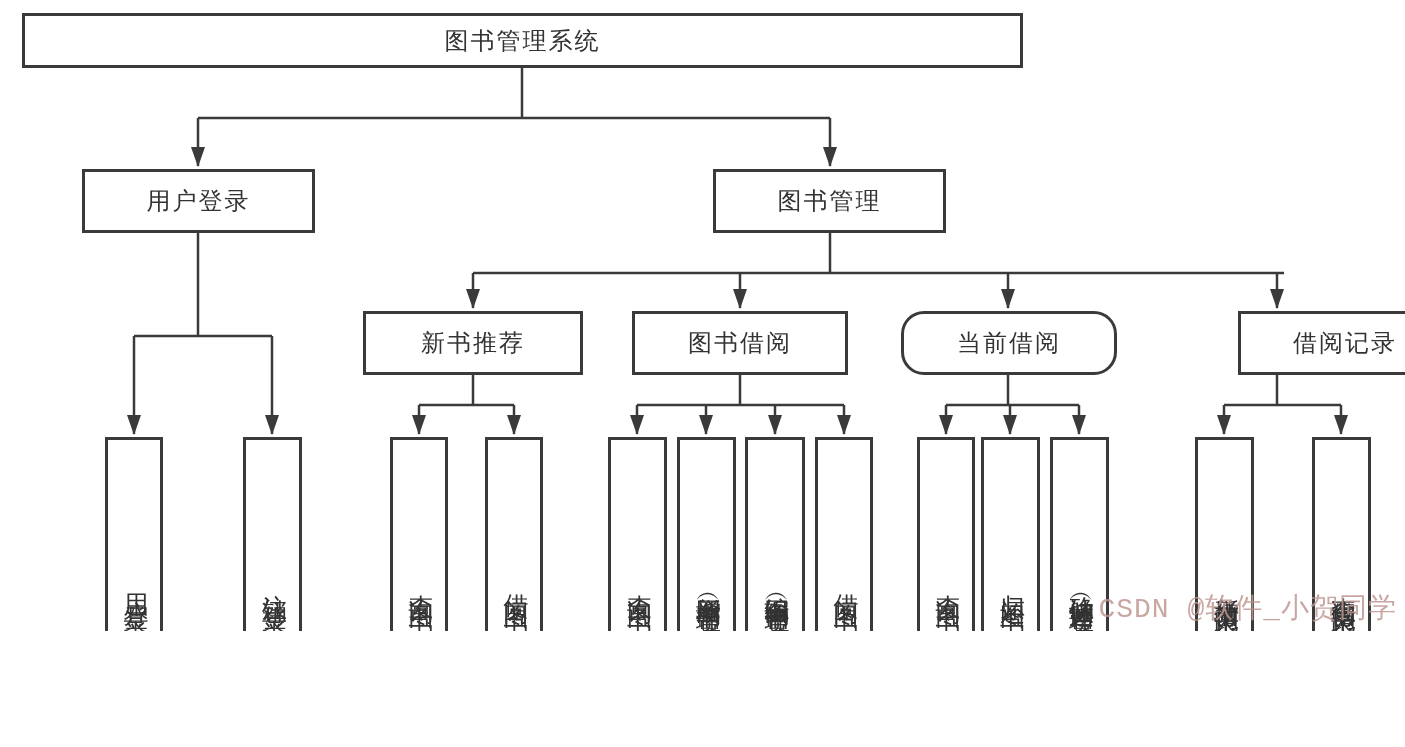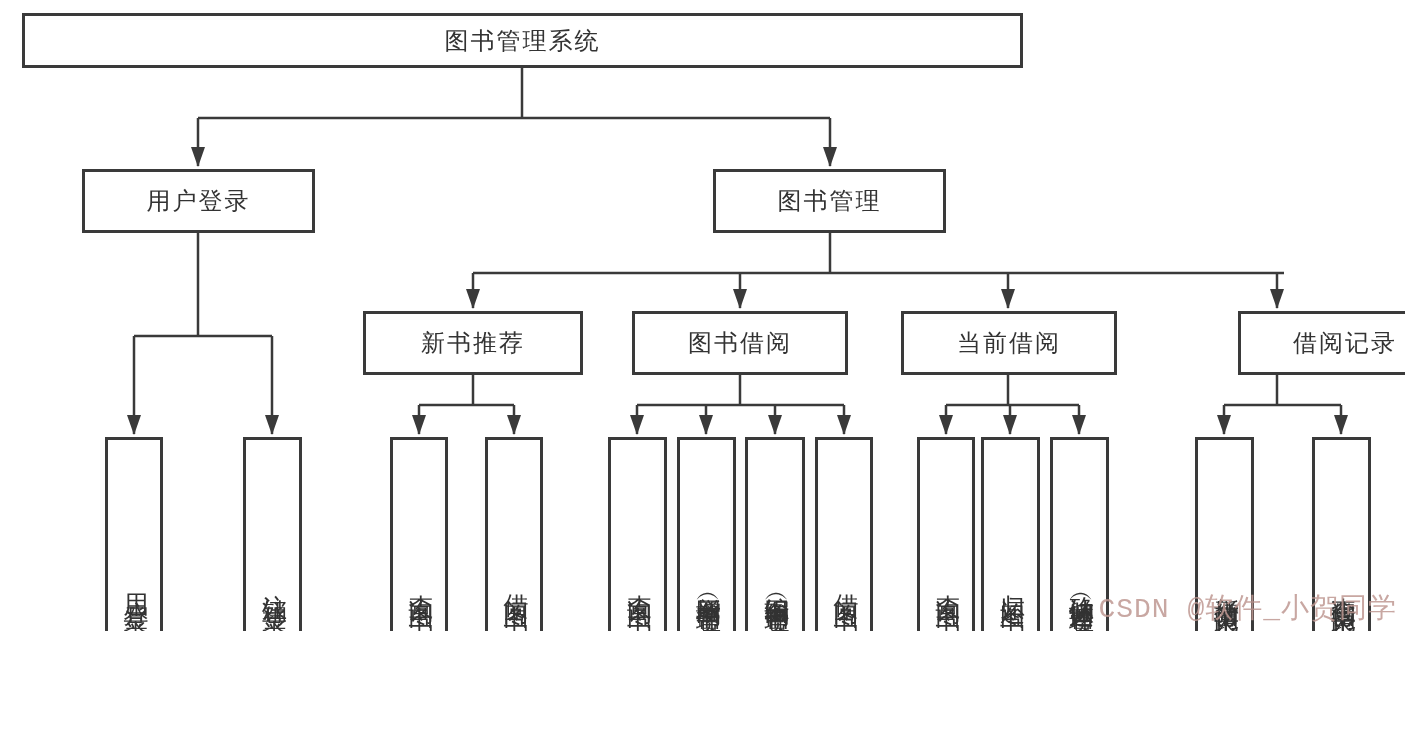--- a/index.html
+++ b/index.html
@@ -92,21 +92,21 @@
   <div class="node hbox" style="left:713px;top:169px;width:233px;height:64px;align-items:center;">
     <span>图书管理</span>
   </div>
 
   <div class="node hbox" style="left:632px;top:311px;width:216px;height:64px;">
     <span>图书借阅</span>
   </div>
   <div class="node hbox" style="left:363px;top:311px;width:220px;height:64px;">
     <span>新书推荐</span>
   </div>
-  <div class="node hbox" style="left:901px;top:311px;width:216px;height:64px;">
+  <div class="node hbox" style="left:901px;top:311px;width:216px;height:64px;border-radius:23px;">
     <span>当前借阅</span>
   </div>
   <div class="node hbox" style="left:1238px;top:311px;width:214px;height:64px;">
     <span>借阅记录</span>
   </div>
 
   <div class="node vbox" style="left:105px;top:437px;width:58px;height:298px;">
     <span>用户登录</span>
   </div>
   <div class="node vbox" style="left:243px;top:437px;width:59px;height:298px;">

